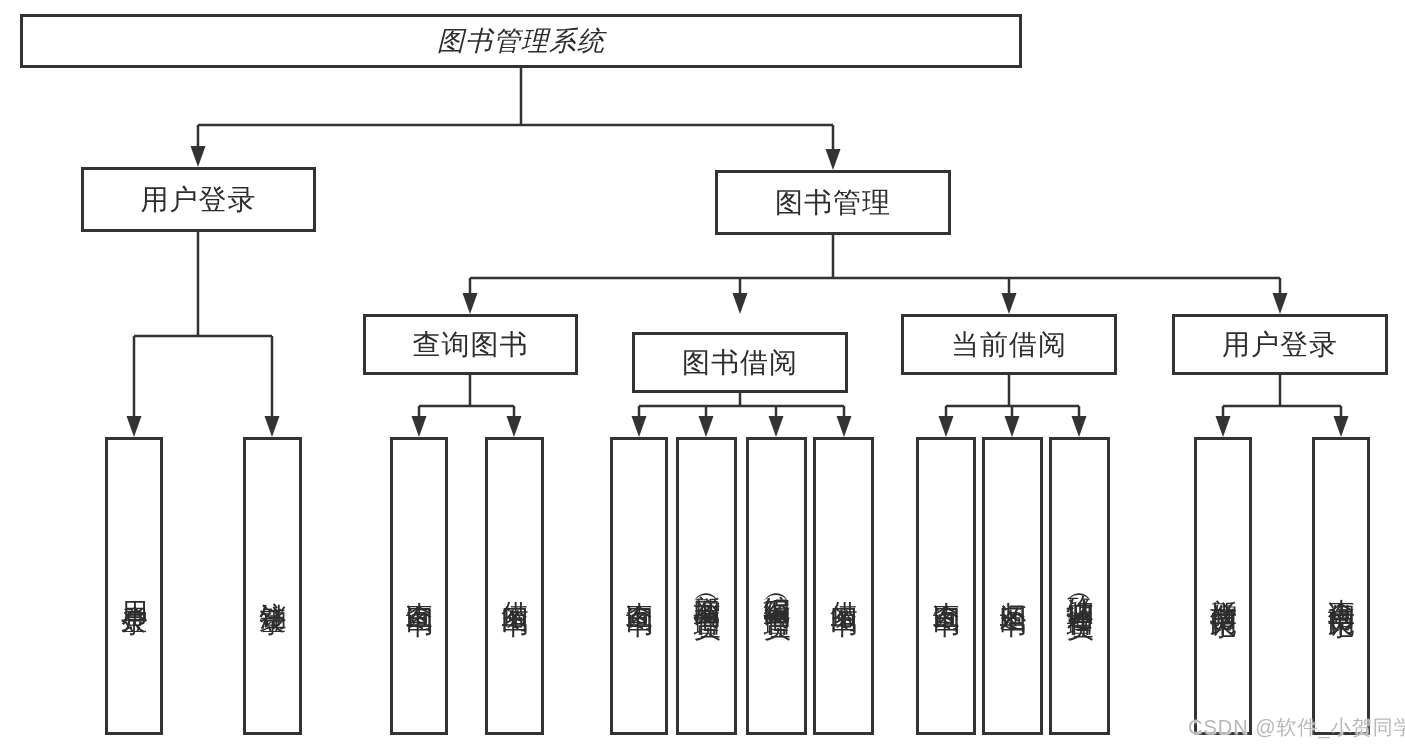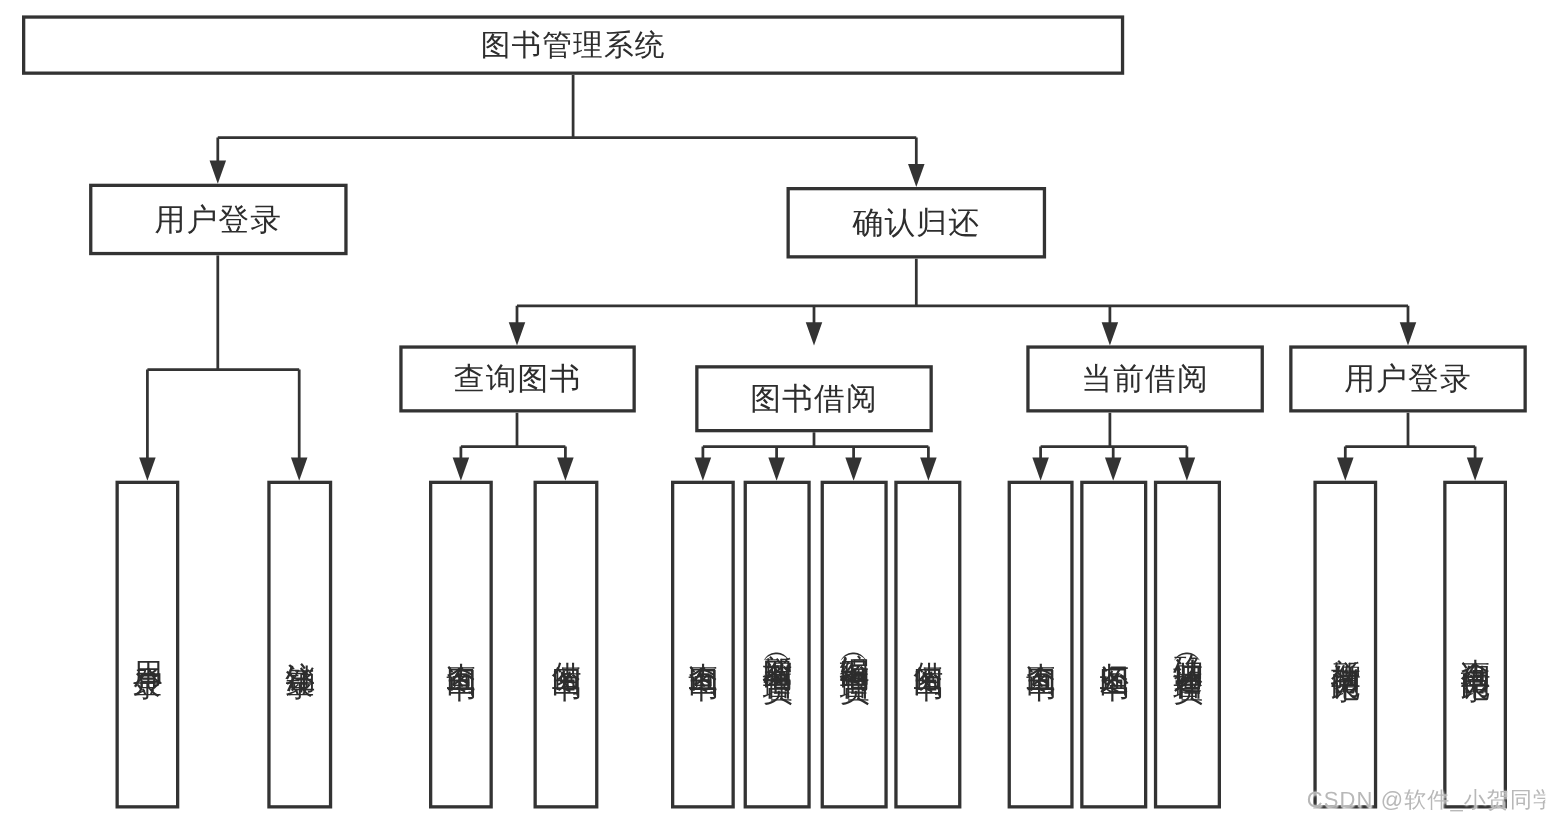--- a/index.html
+++ b/index.html
@@ -109,38 +109,38 @@
       <polygon points="768.5,416 783.5,416 776,437"></polygon>
       <polygon points="836.5,416 851.5,416 844,437"></polygon>
       <polygon points="938.5,416 953.5,416 946,437"></polygon>
       <polygon points="1004.5,416 1019.5,416 1012,437"></polygon>
       <polygon points="1071.5,416 1086.5,416 1079,437"></polygon>
       <polygon points="1215.5,416 1230.5,416 1223,437"></polygon>
       <polygon points="1333.5,416 1348.5,416 1341,437"></polygon>
     </g>
   </svg>
 
-  <div class="box root" style="left:20px; top:14px; width:1002px; height:54px;">
+  <div class="box root" style="left:20px; top:14px; width:1002px; height:54px;font-style:italic;">
     <span class="lbl">图书管理系统</span>
   </div>
 
   <div class="box" style="left:81px; top:167px; width:235px; height:65px;">
     <span class="lbl">用户登录</span>
   </div>
   <div class="box" style="left:715px; top:170px; width:236px; height:65px;">
-    <span class="lbl">确认归还</span>
+    <span class="lbl">图书管理</span>
   </div>
 
   <div class="box" style="left:363px; top:314px; width:215px; height:61px;">
     <span class="lbl">查询图书</span>
   </div>
   <div class="box" style="left:632px; top:332px; width:216px; height:61px;">
     <span class="lbl">图书借阅</span>
   </div>
-  <div class="box" style="left:901px; top:314px; width:216px; height:61px;margin-left:32px;">
+  <div class="box" style="left:901px; top:314px; width:216px; height:61px;">
     <span class="lbl">当前借阅</span>
   </div>
   <div class="box" style="left:1172px; top:314px; width:216px; height:61px;">
     <span class="lbl">用户登录</span>
   </div>
 
   <div class="leaf" style="left:105px; width:58px;">
     <span class="vlbl">用户登录</span>
   </div>
   <div class="leaf" style="left:243px; width:59px;">

